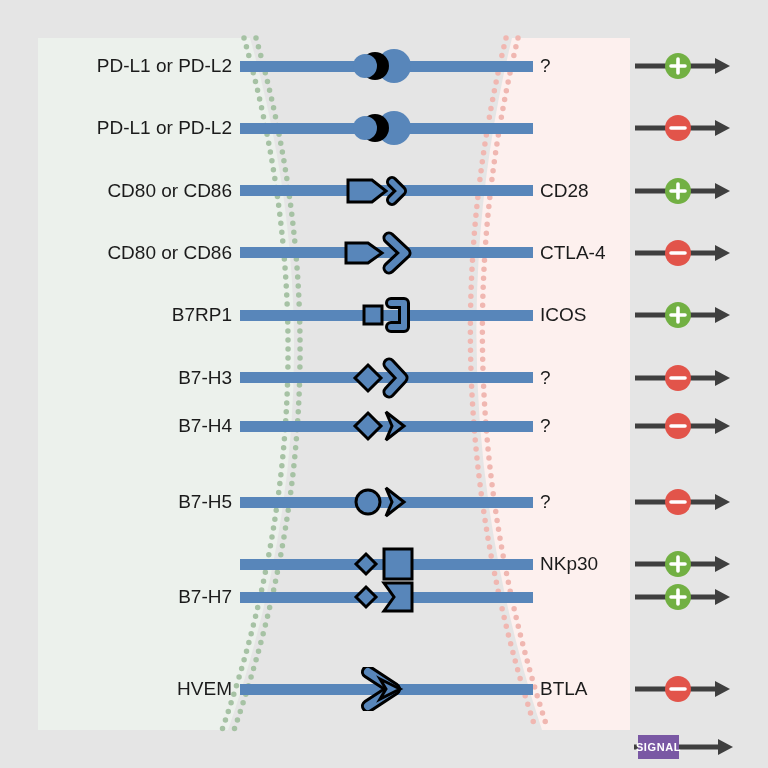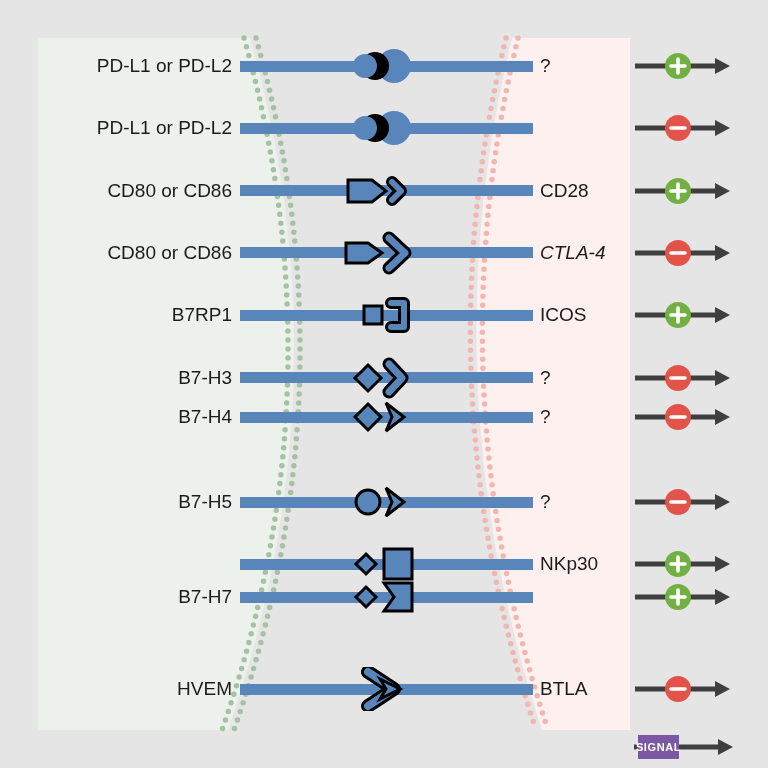--- a/index.html
+++ b/index.html
@@ -88,21 +88,21 @@
     </div>
 
     <div class="row" style="top: 232.9px;">
       <div class="ligand" style="color: rgb(27, 27, 27);">CD80 or CD86</div>
       <div class="bar" style="background: rgb(88, 134, 186);"></div>
       <div class="glyph"><svg viewBox="0 0 100 44" width="100" height="44">
             <polygon points="12,12 34,12 48,22 34,32 12,32" fill="#5886ba" stroke="#000" stroke-width="3"></polygon>
             <polyline points="55,7 71,22 55,37" fill="none" stroke="#000" stroke-width="13" stroke-linecap="round" stroke-linejoin="round"></polyline>
             <polyline points="55,7 71,22 55,37" fill="none" stroke="#5886ba" stroke-width="7" stroke-linecap="round" stroke-linejoin="round"></polyline>
           </svg></div>
-      <div class="receptor" style="color: rgb(27, 27, 27); font-style: italic;">CTLA-4</div>
+      <div class="receptor" style="color: rgb(27, 27, 27);">CTLA-4</div>
       <div class="signal"><svg viewBox="0 0 100 40" width="100" height="40">
             <line x1="2" y1="20" x2="84" y2="20" stroke="#3f3f3f" stroke-width="5"></line>
             <polygon points="82,12 97,20 82,28" fill="#3f3f3f"></polygon>
             <circle cx="45" cy="20" r="13" fill="#e2544a"></circle>
             <line x1="38" y1="20" x2="52" y2="20" stroke="#fff" stroke-width="3.6" stroke-linecap="round"></line>
           </svg></div>
     </div>
 
     <div class="row" style="top: 295.2px;">
       <div class="ligand" style="color: rgb(27, 27, 27);">B7RP1</div>
@@ -132,21 +132,21 @@
           </svg></div>
       <div class="receptor" style="color: rgb(27, 27, 27);">?</div>
       <div class="signal"><svg viewBox="0 0 100 40" width="100" height="40">
             <line x1="2" y1="20" x2="84" y2="20" stroke="#3f3f3f" stroke-width="5"></line>
             <polygon points="82,12 97,20 82,28" fill="#3f3f3f"></polygon>
             <circle cx="45" cy="20" r="13" fill="#e2544a"></circle>
             <line x1="38" y1="20" x2="52" y2="20" stroke="#fff" stroke-width="3.6" stroke-linecap="round"></line>
           </svg></div>
     </div>
 
-    <div class="row" style="top: 397px;">
+    <div class="row" style="top: 406px;">
       <div class="ligand" style="color: rgb(27, 27, 27);">B7-H4</div>
       <div class="bar" style="background: rgb(88, 134, 186);"></div>
       <div class="glyph"><svg viewBox="0 0 100 44" width="100" height="44">
             <polygon points="34,9 47,22 34,35 21,22" fill="#5886ba" stroke="#000" stroke-width="3"></polygon>
             <polygon points="52,8 70,22 52,36 58,22" fill="#5886ba" stroke="#000" stroke-width="3"></polygon>
           </svg></div>
       <div class="receptor" style="color: rgb(27, 27, 27);">?</div>
       <div class="signal"><svg viewBox="0 0 100 40" width="100" height="40">
             <line x1="2" y1="20" x2="84" y2="20" stroke="#3f3f3f" stroke-width="5"></line>
             <polygon points="82,12 97,20 82,28" fill="#3f3f3f"></polygon>

